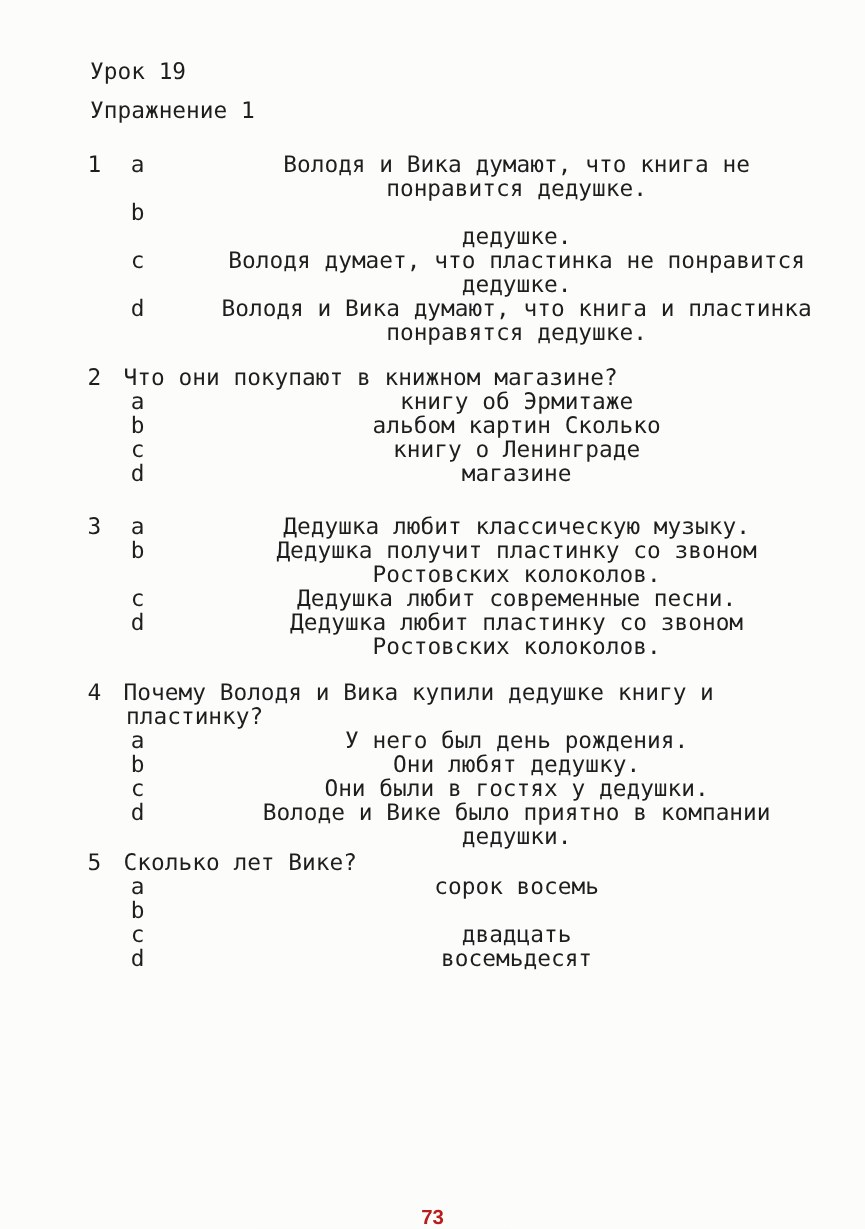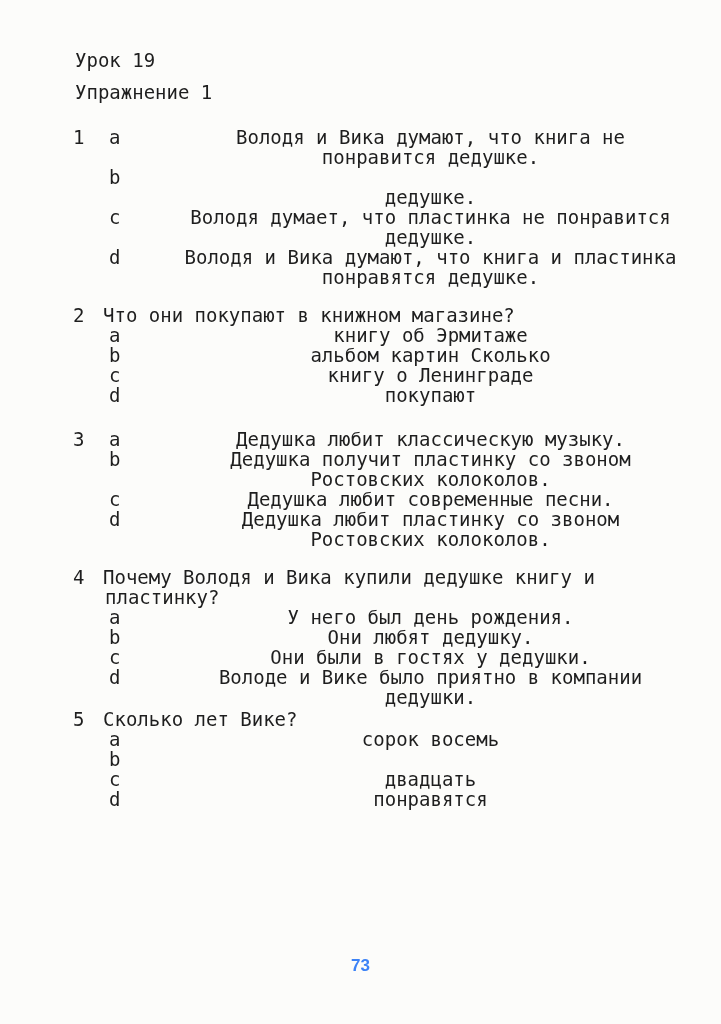--- a/index.html
+++ b/index.html
@@ -40,26 +40,26 @@
   .prompt-cont { grid-column: 2 / 4; padding-left: 2px; }
 
   .q1 { margin-top: 25px; }
   .q2 { margin-top: 18px; }
   .q3 { margin-top: 24px; }
   .q4 { margin-top: 18px; }
   .q5 { margin-top: 2px; }
 
   .footer {
     position: absolute;
-    top: 956px; left: 0; right: 0;
+    top: 1005px; left: 0; right: 0;
     text-align: center;
     font-family: "Liberation Sans", sans-serif;
     font-weight: bold;
     font-size: 17px;
-    color: #3b82f6;
+    color: #b91c1c;
   }
 </style>
 </head>
 <body>
 
 <div class="page">
   <div class="doc">
 
     <div class="hdr hdr-lesson">Урок 19</div>
     <div class="hdr hdr-exercise">Упражнение 1</div>
@@ -107,21 +107,21 @@
       <div class="row">
         <span class="letter">b</span>
         <span class="text">альбом картин Сколько</span>
       </div>
       <div class="row">
         <span class="letter">c</span>
         <span class="text">книгу о Ленинграде</span>
       </div>
       <div class="row">
         <span class="letter">d</span>
-        <span class="text">покупают</span>
+        <span class="text">магазине</span>
       </div>
     </div>
 
     <div class="q q3">
       <div class="row">
         <span class="num">3</span>
         <span class="letter">a</span>
         <span class="text">Дедушка любит классическую музыку.</span>
       </div>
       <div class="row">
@@ -184,20 +184,20 @@
       </div>
       <div class="row">
         <span class="letter">b</span>
       </div>
       <div class="row">
         <span class="letter">c</span>
         <span class="text">двадцать</span>
       </div>
       <div class="row">
         <span class="letter">d</span>
-        <span class="text">понравятся</span>
+        <span class="text">восемьдесят</span>
       </div>
     </div>
 
   </div>
 
   <div class="footer">73</div>
 </div>
 
 </body></html>

